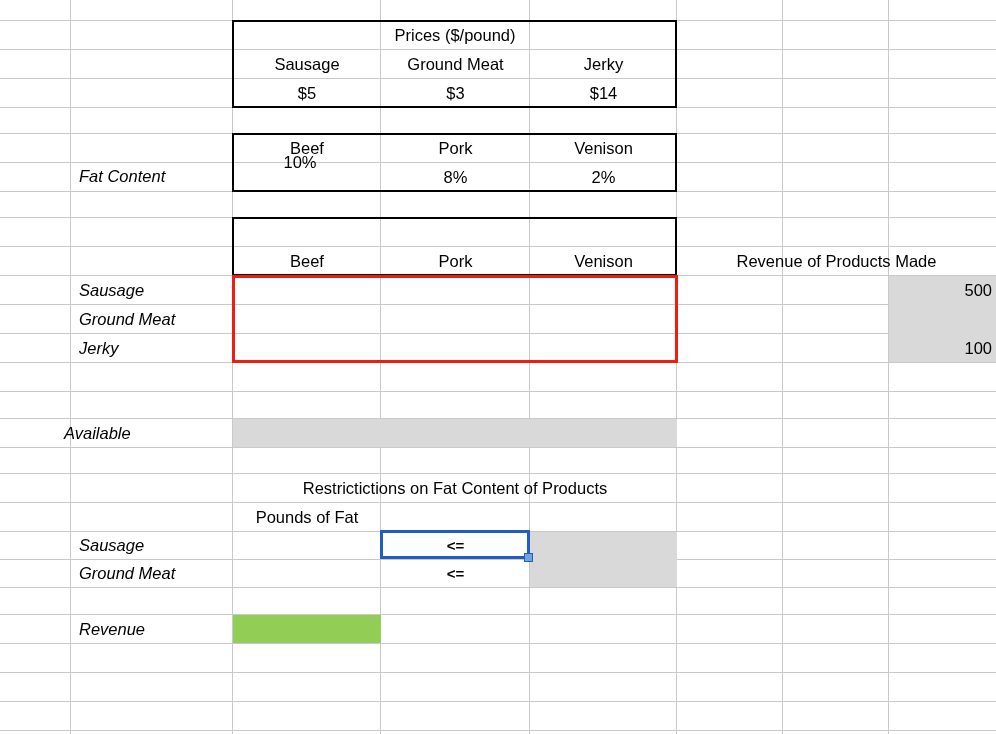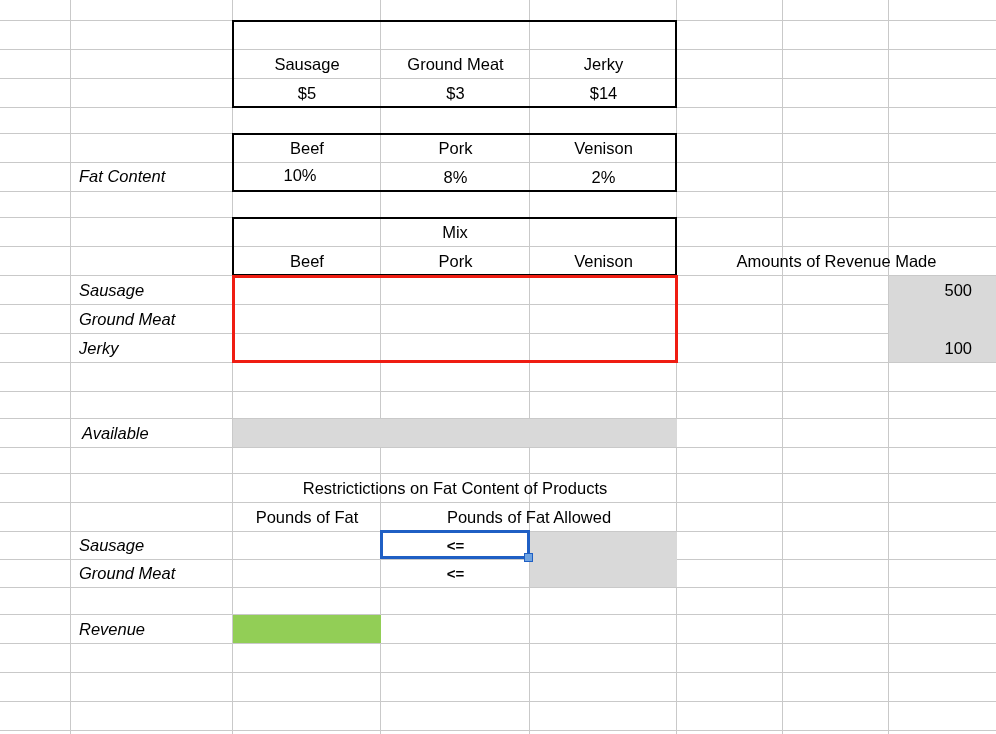--- a/index.html
+++ b/index.html
@@ -37,21 +37,21 @@
     position: absolute;
     display: flex;
     align-items: center;
     font-size: 16.5px;
     color: #000000;
     white-space: nowrap;
     letter-spacing: 0px;
   }
   .cell.center { justify-content: center; }
   .cell.left   { justify-content: flex-start; padding-left: 8px; font-style: italic; }
-  .cell.right  { justify-content: flex-end; padding-right: 24px; }
+  .cell.right  { justify-content: flex-end; padding-right: 4px; }
 
   
   .fill {
     position: absolute;
   }
   .fill-grey  { background: #d9d9d9; }
   .fill-green { background: #92ce56; }
 
   
   .box-outline {
@@ -124,44 +124,44 @@
   <div class="fill fill-grey" style="left:889px; top:276px; width:107px; height:86px;"></div>
 
   <div class="fill fill-grey" style="left:233px; top:419px; width:444px; height:28px;"></div>
 
   <div class="fill fill-grey" style="left:530px; top:532px; width:147px; height:55px;"></div>
 
   <div class="fill fill-green" style="left:233px; top:615px; width:148px; height:28px;"></div>
 
   <div class="box-outline" style="left:232px; top:20px; width:445px; height:88px;"></div>
 
+  <div class="cell center" style="left:233px; top:21px; width:444px; height:28px;">Prices ($/pound)</div>
 
   <div class="cell center" style="left:233px; top:50px; width:148px; height:28px;">Sausage</div>
   <div class="cell center" style="left:381px; top:50px; width:149px; height:28px;">Ground Meat</div>
   <div class="cell center" style="left:530px; top:50px; width:147px; height:28px;">Jerky</div>
 
   <div class="cell center" style="left:233px; top:79px; width:148px; height:28px;">$5</div>
   <div class="cell center" style="left:381px; top:79px; width:149px; height:28px;">$3</div>
   <div class="cell center" style="left:530px; top:79px; width:147px; height:28px;">$14</div>
 
   <div class="box-outline" style="left:232px; top:133px; width:445px; height:59px;"></div>
 
   <div class="cell left" style="left:71px; top:162px; width:161px; height:29px;">Fat Content</div>
 
   <div class="cell center" style="left:233px; top:134px; width:148px; height:28px;">Beef</div>
   <div class="cell center" style="left:381px; top:134px; width:149px; height:28px;">Pork</div>
   <div class="cell center" style="left:530px; top:134px; width:147px; height:28px;">Venison</div>
 
-  <div class="cell center" style="left:233px; top:161px; width:134px; height:28px;">10%</div>
+  <div class="cell center" style="left:233px; top:148px; width:134px; height:28px;">10%</div>
   <div class="cell center" style="left:381px; top:163px; width:149px; height:28px;">8%</div>
   <div class="cell center" style="left:530px; top:163px; width:147px; height:28px;">2%</div>
 
   <div class="box-outline" style="left:232px; top:217px; width:445px; height:59px;"></div>
 
-  <div class="cell center" style="left:233px; top:218px; width:444px; height:28px;">Mix</div>
 
   <div class="cell center" style="left:233px; top:247px; width:148px; height:28px;">Beef</div>
   <div class="cell center" style="left:381px; top:247px; width:149px; height:28px;">Pork</div>
   <div class="cell center" style="left:530px; top:247px; width:147px; height:28px;">Venison</div>
 
   <div class="cell left" style="left:71px; top:276px; width:161px; height:28px;">Sausage</div>
   <div class="cell left" style="left:71px; top:305px; width:161px; height:28px;">Ground Meat</div>
   <div class="cell left" style="left:71px; top:334px; width:161px; height:28px;">Jerky</div>
 
   <div class="cell center" style="left:233px; top:276px; width:148px; height:28px;"></div>
@@ -171,34 +171,33 @@
   <div class="cell center" style="left:233px; top:305px; width:148px; height:28px;"></div>
   <div class="cell center" style="left:381px; top:305px; width:149px; height:28px;"></div>
   <div class="cell center" style="left:530px; top:305px; width:147px; height:28px;"></div>
 
   <div class="cell center" style="left:233px; top:334px; width:148px; height:28px;"></div>
   <div class="cell center" style="left:381px; top:334px; width:149px; height:28px;"></div>
   <div class="cell center" style="left:530px; top:334px; width:147px; height:28px;"></div>
 
   <div class="box-red" style="left:232px; top:275px; width:446px; height:88px;"></div>
 
-  <div class="cell center" style="left:677px; top:247px; width:319px; height:28px;">Amounts of Revenue Made</div>
+  <div class="cell center" style="left:677px; top:247px; width:319px; height:28px;">Revenue of Products Made</div>
 
   <div class="cell right" style="left:889px; top:276px; width:107px; height:28px;">500</div>
   <div class="cell right" style="left:889px; top:334px; width:107px; height:28px;">100</div>
 
-  <div class="cell left" style="left:74px; top:419px; width:161px; height:28px;">Available</div>
+  <div class="cell left" style="left:56px; top:419px; width:161px; height:28px;">Available</div>
   <div class="cell center" style="left:233px; top:419px; width:148px; height:28px;"></div>
   <div class="cell center" style="left:381px; top:419px; width:149px; height:28px;"></div>
   <div class="cell center" style="left:530px; top:419px; width:147px; height:28px;"></div>
 
   <div class="cell center" style="left:233px; top:503px; width:148px; height:28px;">Pounds of Fat</div>
 
   <div class="cell center" style="left:233px; top:474px; width:444px; height:28px;">Restrictictions on Fat Content of Products</div>
-  <div class="cell center" style="left:381px; top:503px; width:296px; height:28px;">Pounds of Fat Allowed</div>
 
   <div class="cell left" style="left:71px; top:532px; width:161px; height:27px;">Sausage</div>
   <div class="cell center" style="left:233px; top:532px; width:148px; height:27px;"></div>
   <div class="cell center" style="left:381px; top:532px; width:149px; height:27px; font-weight:bold; font-size:15px;">&lt;=</div>
   <div class="cell center" style="left:530px; top:532px; width:147px; height:27px;"></div>
 
   <div class="cell left" style="left:71px; top:560px; width:161px; height:27px;">Ground Meat</div>
   <div class="cell center" style="left:233px; top:560px; width:148px; height:27px;"></div>
   <div class="cell center" style="left:381px; top:560px; width:149px; height:27px; font-weight:bold; font-size:15px;">&lt;=</div>
   <div class="cell center" style="left:530px; top:560px; width:147px; height:27px;"></div>

